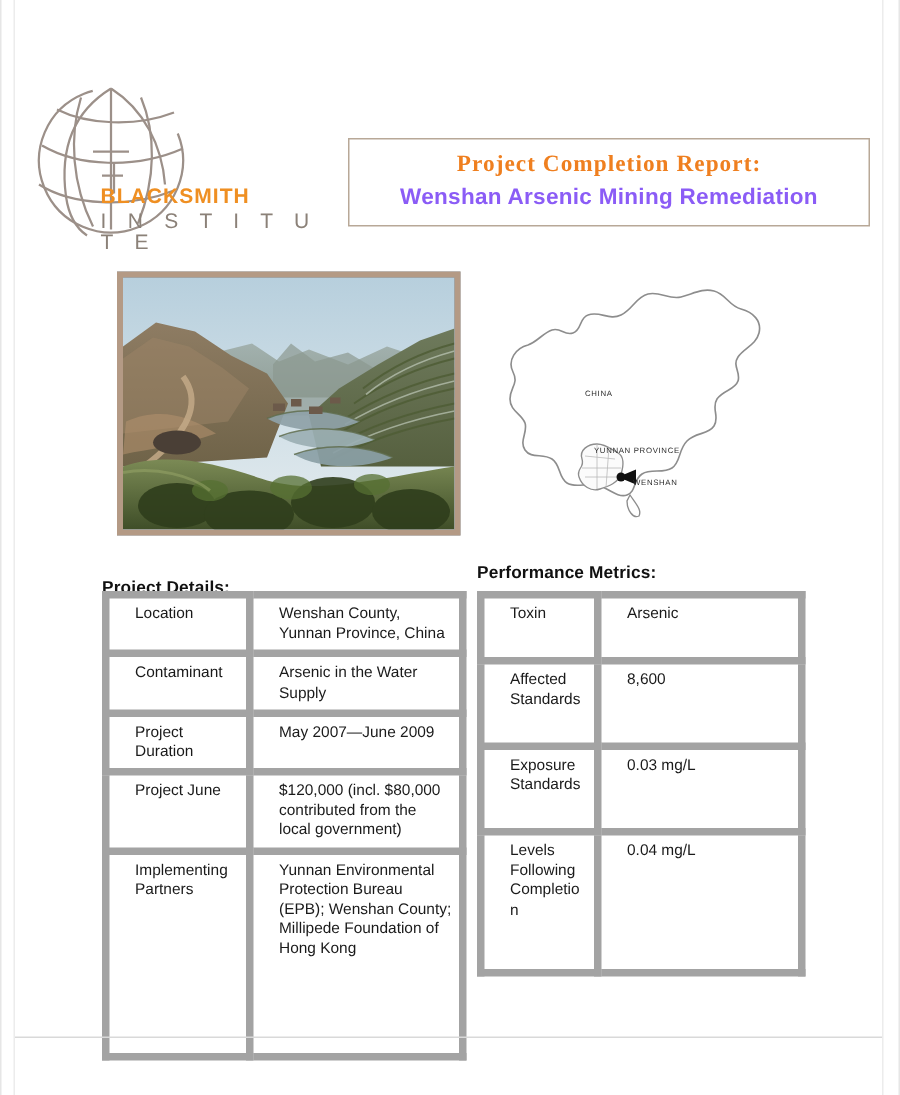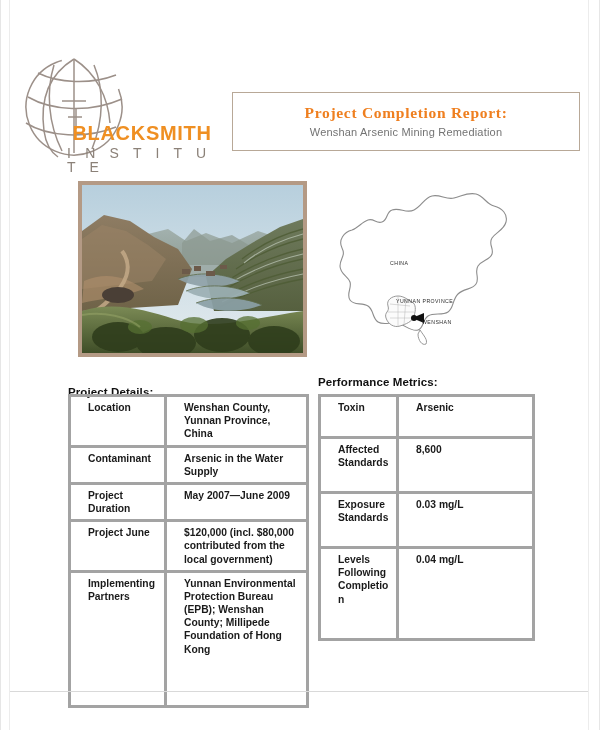--- a/index.html
+++ b/index.html
@@ -54,27 +54,26 @@
     left: 0px;
     top: 0px;
   }
   .logo-text {
     position: absolute;
     left: 49px;
     top: 66px;
     width: 150px;
   }
   .logo-main {
-    font-size: 20px;
+    font-size: 14px;
     font-weight: bold;
     letter-spacing: 0.7px;
     color: #ef8f22;
     line-height: 1;
     font-family: "Liberation Sans", sans-serif;
-    text-align: center;
   }
   .logo-sub {
     margin-top: 3px;
     font-size: 14px;
     letter-spacing: 5.2px;
     color: #8b8178;
     line-height: 1;
     font-family: "Liberation Sans", sans-serif;
   }
 
@@ -95,25 +94,26 @@
   .title-line1 {
     font-family: "Liberation Serif", serif;
     font-weight: bold;
     font-size: 15.5px;
     color: #ef7f1f;
     letter-spacing: 0.7px;
     line-height: 1.3;
   }
   .title-line2 {
     font-family: "Liberation Sans", sans-serif;
-    font-size: 11px;
-    color: #737373;
+    font-size: 15px;
+    color: #8b5cf6;
     letter-spacing: 0.2px;
     line-height: 1.35;
     margin-top: 2px;
+    font-weight: bold;
   }
 
   
   .photo-frame {
     position: absolute;
     left: 68px;
     top: 181px;
     width: 229px;
     height: 176px;
     border: 4px solid #b49a85;
@@ -163,26 +163,25 @@
   
   .tbl {
     position: absolute;
     border-collapse: collapse;
     table-layout: fixed;
     font-family: "Liberation Sans", sans-serif;
     font-size: 10.3px;
     color: #1a1a1a;
   }
   .tbl td {
-    border: 3px solid #a3a3a3;
+    border: 5px solid #a3a3a3;
     padding: 4px 5px 4px 17px;
     vertical-align: top;
     line-height: 1.28;
     word-wrap: break-word;
-    font-weight: bold;
   }
   #details-table {
     left: 58px;
     top: 394px;
     width: 238px;
   }
   #details-table col.k { width: 96px; }
   #details-table col.v { width: 142px; }
 
   #metrics-table {

